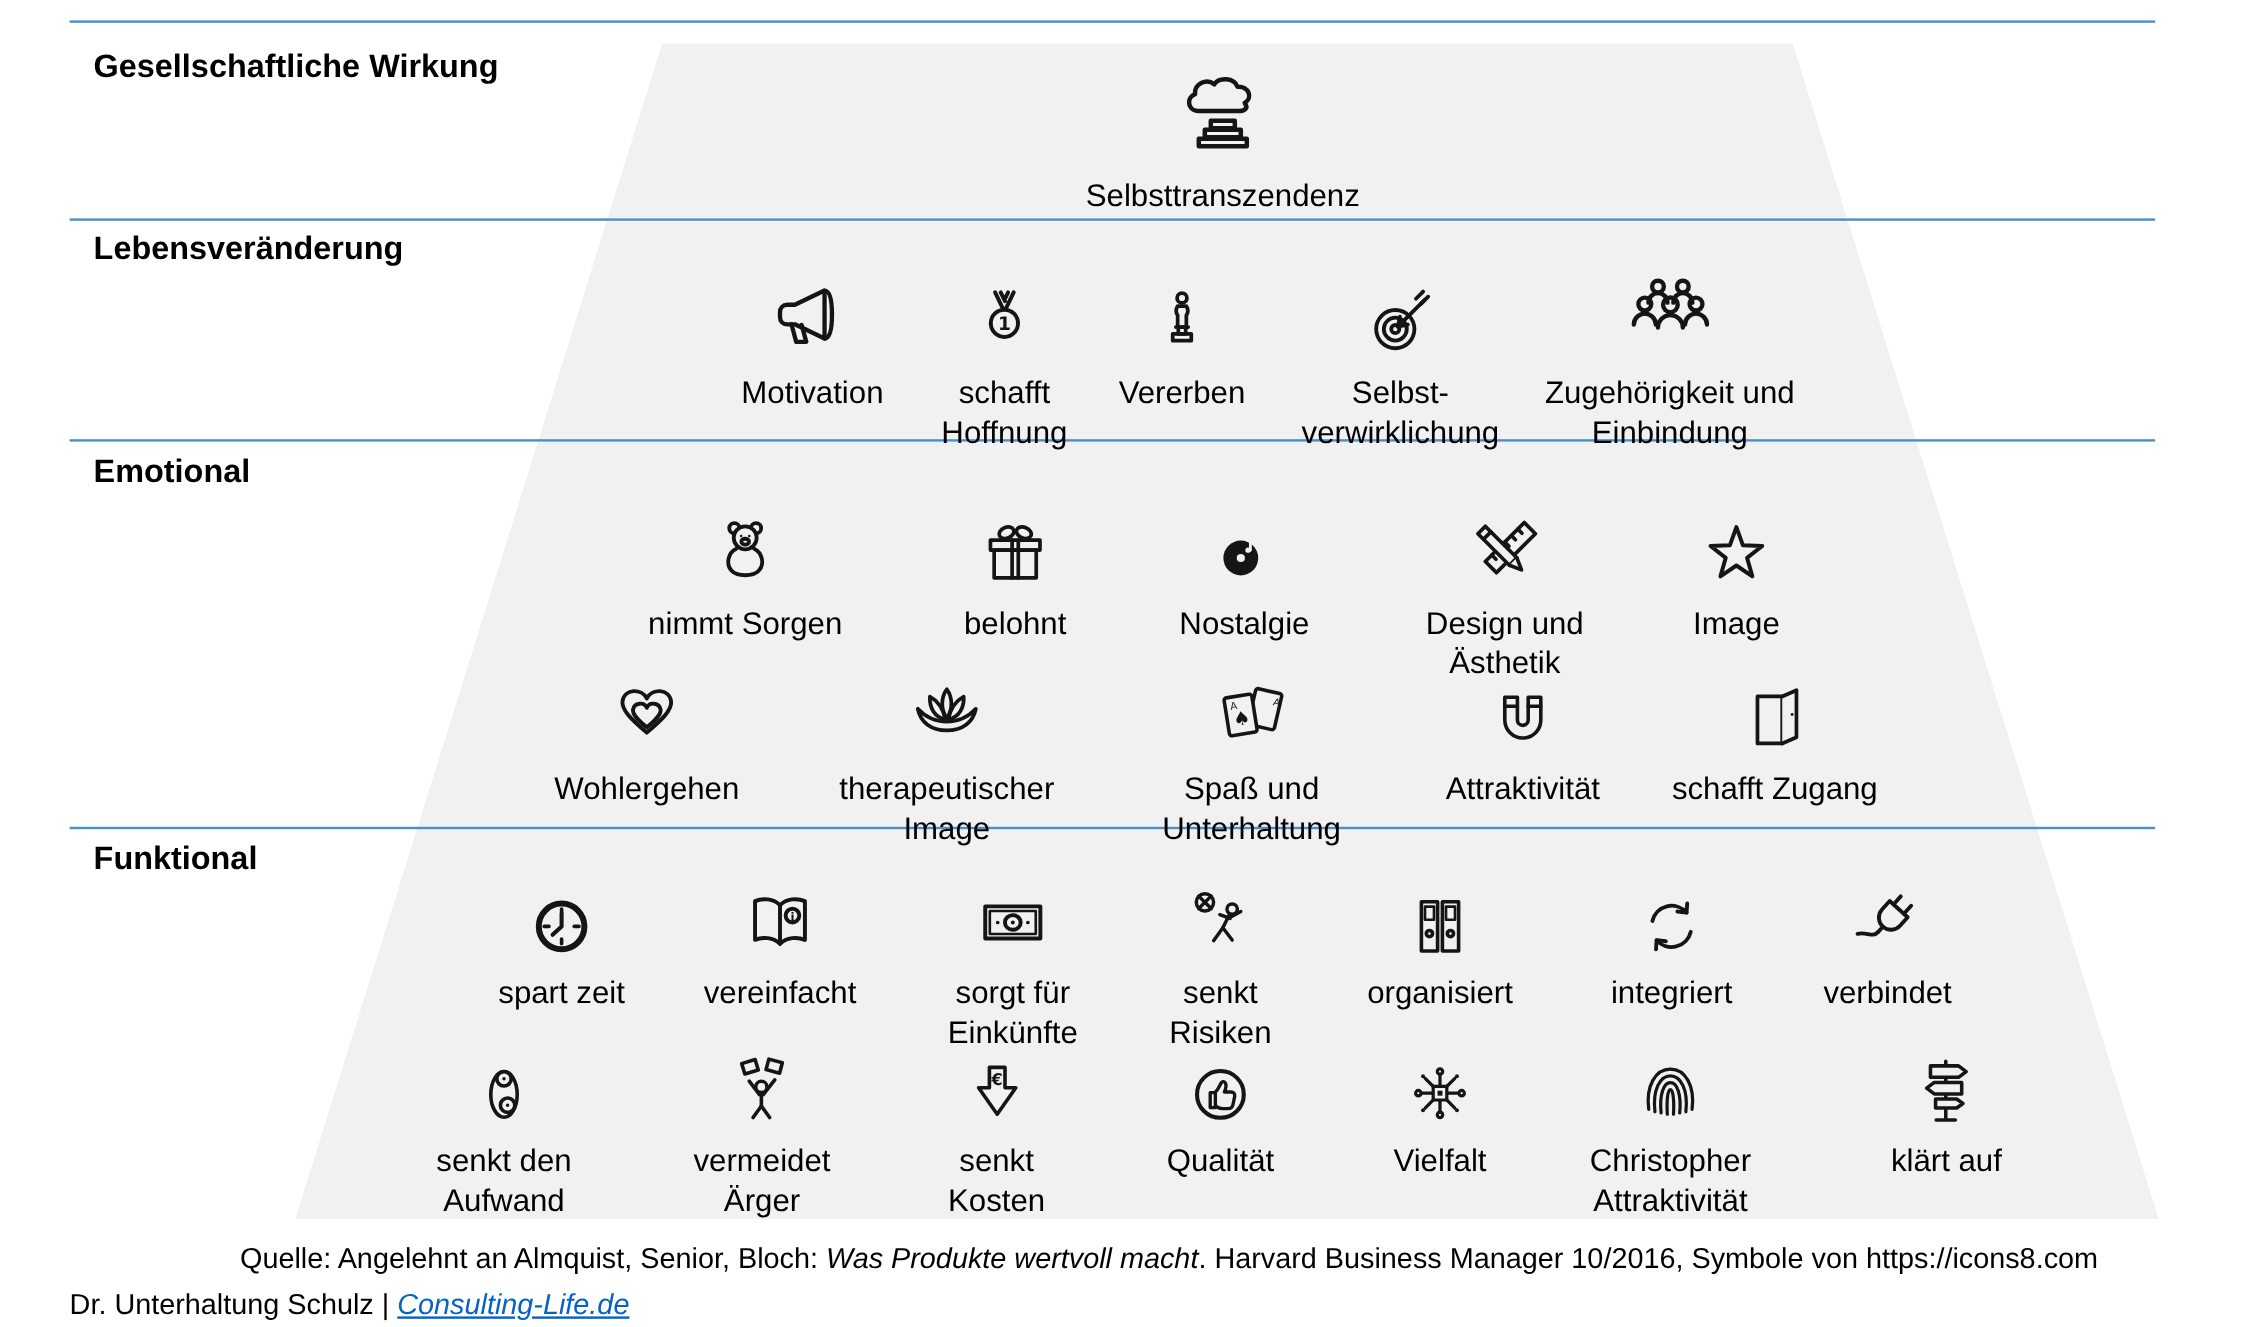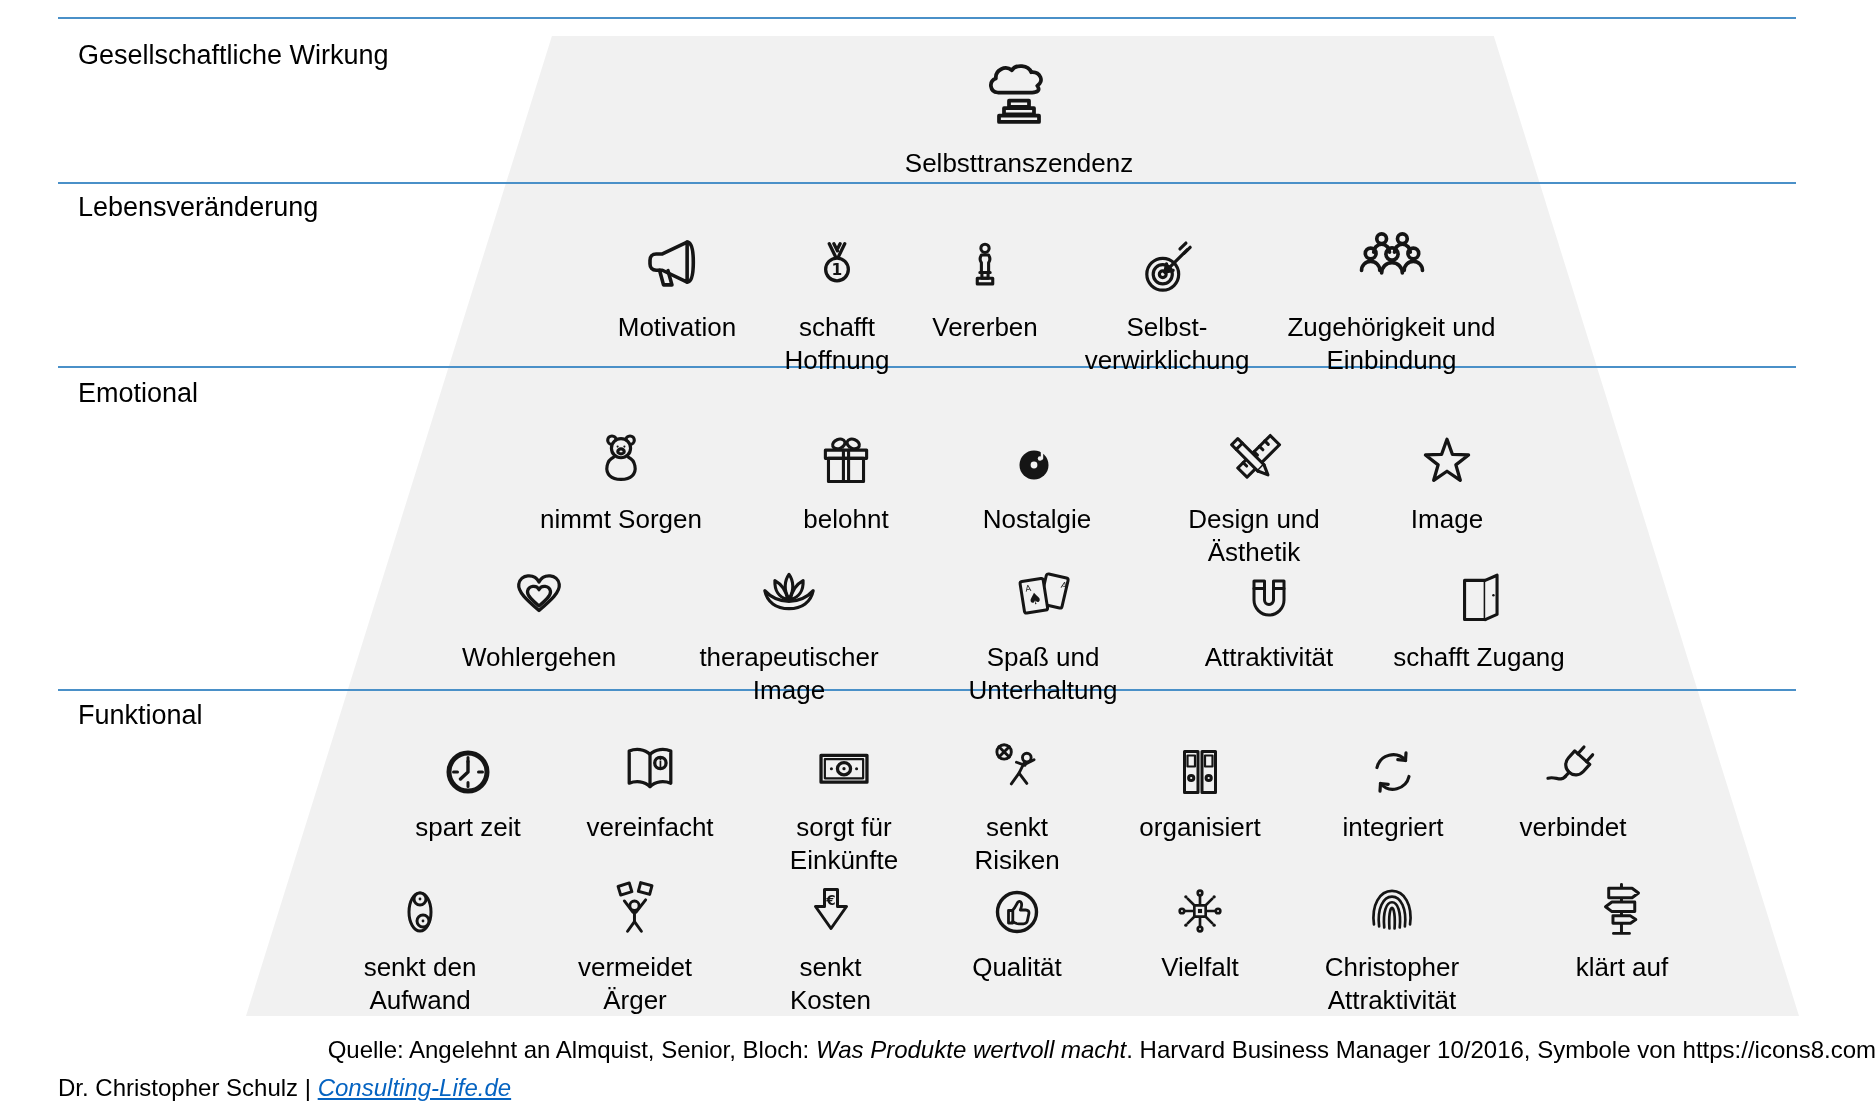--- a/index.html
+++ b/index.html
@@ -6,26 +6,26 @@
   .canvas {
     position:relative; width:1876px; height:1106px; background:#fff; overflow:hidden;
     font-family:"Liberation Sans","DejaVu Sans",sans-serif; color:#000;
   }
   .hline { position:absolute; left:58px; width:1738px; height:0; border-top:2px solid var(--lineBlue,#4A90C8); }
   .pyramid {
     position:absolute; left:246px; top:36px; width:1553px; height:980px;
     background:var(--pyramidFill,#F1F1F1);
     clip-path:polygon(19.7% 0, 80.35% 0, 100% 100%, 0% 100%);
   }
-  .level-label { position:absolute; left:78px; font-size:27px; font-weight:normal; white-space:nowrap; }
+  .level-label { position:absolute; left:78px; font-size:27px; font-weight:bold; white-space:nowrap; }
   .item { position:absolute; display:flex; flex-direction:column; align-items:center; text-align:center; }
   .item .icon { height:88px; display:flex; align-items:flex-end; justify-content:center; margin-bottom:7px; }
   .item .label { font-size:26px; line-height:1.28; }
   svg text { font-family:"DejaVu Sans","Liberation Sans",sans-serif; }
-  .source { position:absolute; left:200px; top:1036px; width:1676px; text-align:right; font-size:24px; }
+  .source { position:absolute; left:200px; top:1036px; width:1676px; text-align:left; font-size:24px; }
   .source i { font-style:italic; }
   .footer { position:absolute; left:58px; top:1074px; font-size:24px; }
   .footer a { color:var(--linkBlue,#0563C1); text-decoration:underline; cursor:pointer;font-style:italic; }
 </style>
 </head>
 <body>
 
 <div class="canvas">
 
   <div class="pyramid"></div>
@@ -423,16 +423,16 @@
       </svg>
     </span>
     <span class="label">klärt auf</span>
   </div>
 
   <div class="source">
     <span>Quelle: Angelehnt an Almquist, Senior, Bloch: </span><i>Was Produkte wertvoll macht</i><span>. Harvard Business Manager 10/2016, Symbole von https://icons8.com</span>
   </div>
 
   <div class="footer">
-    <span>Dr. Christopher Schulz | </span><a>Consulting-Life.de</a>
+    <span>Dr. Unterhaltung Schulz | </span><a>Consulting-Life.de</a>
   </div>
 
 </div>
 
 </body></html>

